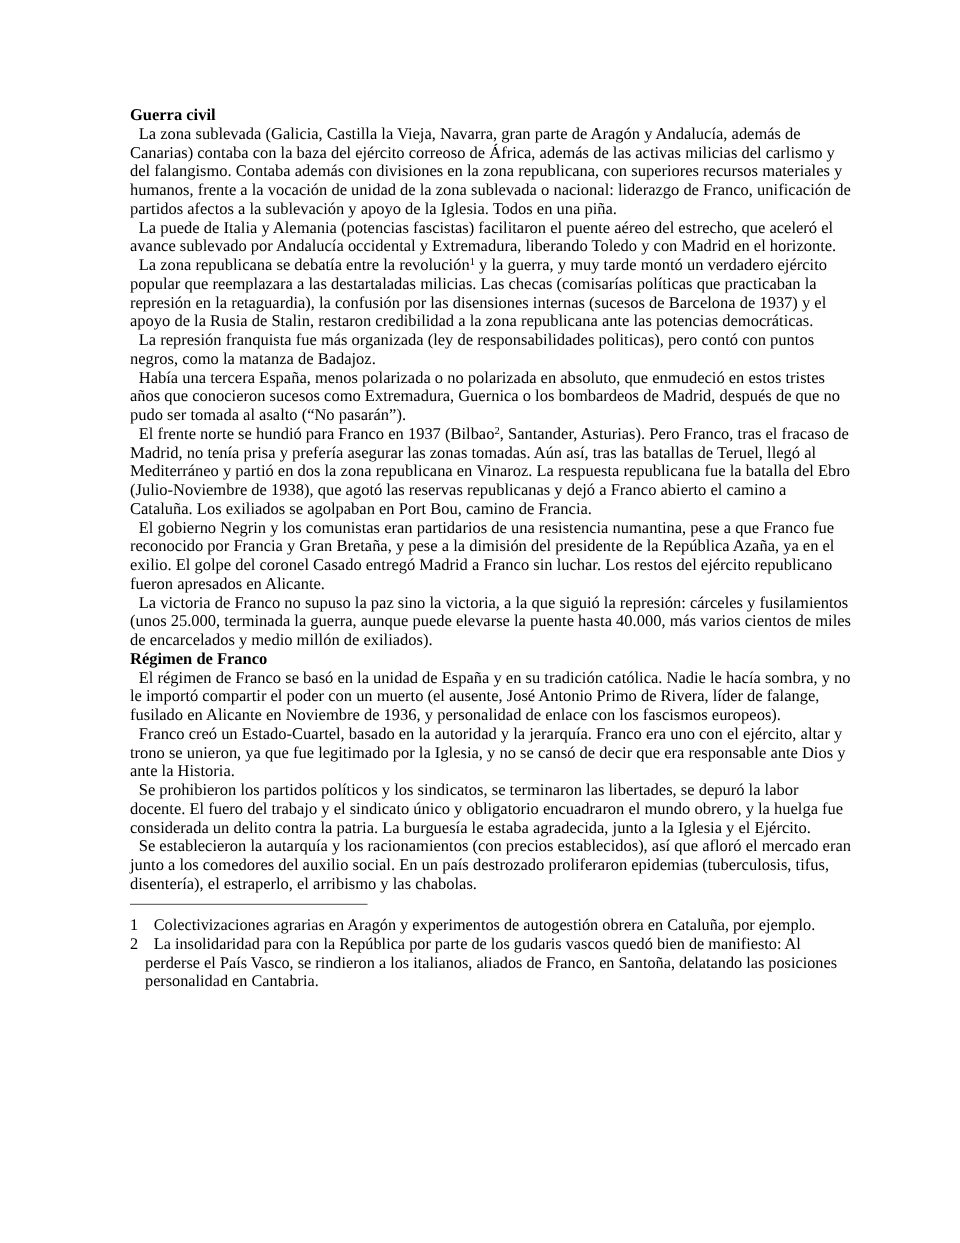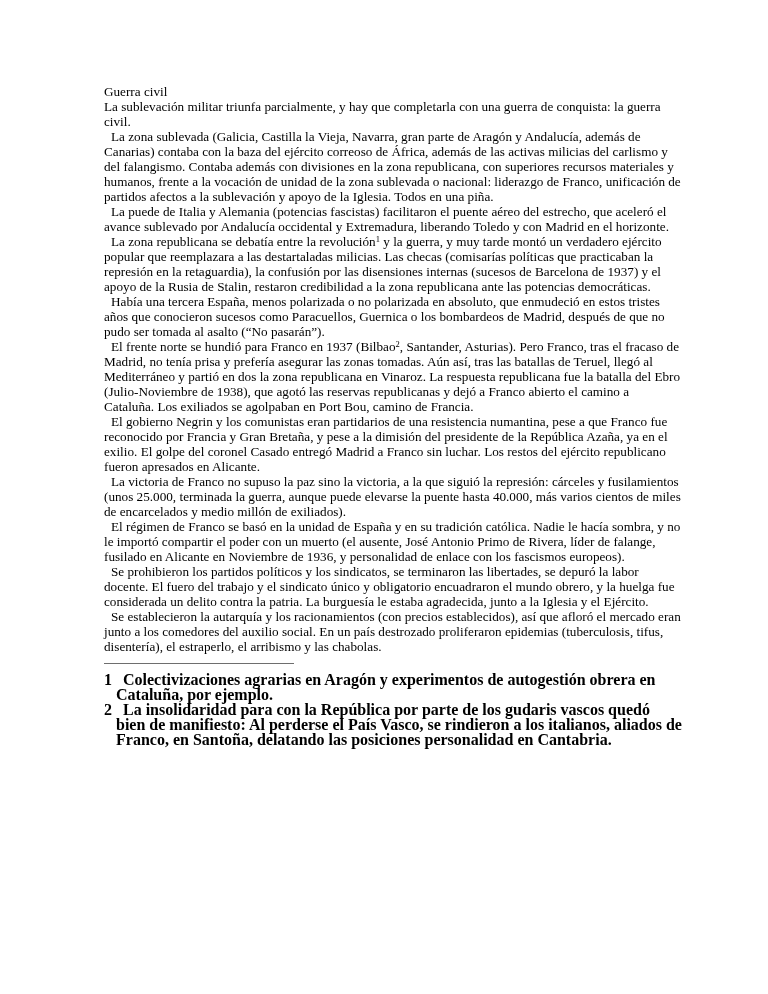--- a/index.html
+++ b/index.html
@@ -14,21 +14,21 @@
     height: 994px;
     background: #ffffff;
     color: #000000;
     font-family: "Liberation Serif", "DejaVu Serif", serif;
     font-size: 13.2px;
     line-height: 15px;
     padding: 84px 86px 0 104px;
     overflow: hidden;
   }
   .heading {
-    font-weight: normal;
+    font-weight: bold;
     margin: 0;
   }
   .para {
     margin: 0;
   }
   .para.indented {
     text-indent: 7px;
   }
   sup.fn-ref {
     font-size: 8.5px;
@@ -37,45 +37,46 @@
   }
   .footnote-sep {
     width: 190px;
     height: 1px;
     background: #6e6e6e;
     margin: 9px 0 8px 0;
   }
   .footnote {
     margin: 0 0 0 12px;
     text-indent: -12px;
-    font-size: 16px;
+    font-size: 13px;
     line-height: 15px;
-    font-weight: bold;
   }
   .fn-num {
     display: inline-block;
     width: 19px;
     text-indent: 0;
   }
 </style>
 </head>
 <body>
 
 <div class="page">
   <div>
       <div class="heading">Guerra civil</div>
-      <p class="para"><span>La sublevación militar triunfa parcialmente, y hay que completarla con una guerra de conquista: la guerra civil.</span></p>
       <p class="para indented"><span>La zona sublevada (Galicia, Castilla la Vieja, Navarra, gran parte de Aragón y Andalucía, además de Canarias) contaba con la baza del ejército correoso de África, además de las activas milicias del carlismo y del falangismo. Contaba además con divisiones en la zona republicana, con superiores recursos materiales y humanos, frente a la vocación de unidad de la zona sublevada o nacional: liderazgo de Franco, unificación de partidos afectos a la sublevación y apoyo de la Iglesia. Todos en una piña.</span></p>
       <p class="para indented"><span>La puede de Italia y Alemania (potencias fascistas) facilitaron el puente aéreo del estrecho, que aceleró el avance sublevado por Andalucía occidental y Extremadura, liberando Toledo y con Madrid en el horizonte.</span></p>
       <p class="para indented"><span>La zona republicana se debatía entre la revolución</span><sup class="fn-ref">1</sup><span> y la guerra, y muy tarde montó un verdadero ejército popular que reemplazara a las destartaladas milicias. Las checas (comisarías políticas que practicaban la represión en la retaguardia), la confusión por las disensiones internas (sucesos de Barcelona de 1937) y el apoyo de la Rusia de Stalin, restaron credibilidad a la zona republicana ante las potencias democráticas.</span></p>
-      <p class="para indented"><span>Había una tercera España, menos polarizada o no polarizada en absoluto, que enmudeció en estos tristes años que conocieron sucesos como Paracuellos, Guernica o los bombardeos de Madrid, después de que no pudo ser tomada al asalto (“No pasarán”).</span></p>
+      <p class="para indented"><span>La represión franquista fue más organizada (ley de responsabilidades politicas), pero contó con puntos negros, como la matanza de Badajoz.</span></p>
+      <p class="para indented"><span>Había una tercera España, menos polarizada o no polarizada en absoluto, que enmudeció en estos tristes años que conocieron sucesos como Extremadura, Guernica o los bombardeos de Madrid, después de que no pudo ser tomada al asalto (“No pasarán”).</span></p>
       <p class="para indented"><span>El frente norte se hundió para Franco en 1937 (Bilbao</span><sup class="fn-ref">2</sup><span>, Santander, Asturias). Pero Franco, tras el fracaso de Madrid, no tenía prisa y prefería asegurar las zonas tomadas. Aún así, tras las batallas de Teruel, llegó al Mediterráneo y partió en dos la zona republicana en Vinaroz. La respuesta republicana fue la batalla del Ebro (Julio-Noviembre de 1938), que agotó las reservas republicanas y dejó a Franco abierto el camino a Cataluña. Los exiliados se agolpaban en Port Bou, camino de Francia.</span></p>
       <p class="para indented"><span>El gobierno Negrin y los comunistas eran partidarios de una resistencia numantina, pese a que Franco fue reconocido por Francia y Gran Bretaña, y pese a la dimisión del presidente de la República Azaña, ya en el exilio. El golpe del coronel Casado entregó Madrid a Franco sin luchar. Los restos del ejército republicano fueron apresados en Alicante.</span></p>
       <p class="para indented"><span>La victoria de Franco no supuso la paz sino la victoria, a la que siguió la represión: cárceles y fusilamientos (unos 25.000, terminada la guerra, aunque puede elevarse la puente hasta 40.000, más varios cientos de miles de encarcelados y medio millón de exiliados).</span></p>
+      <div class="heading">Régimen de Franco</div>
       <p class="para indented"><span>El régimen de Franco se basó en la unidad de España y en su tradición católica. Nadie le hacía sombra, y no le importó compartir el poder con un muerto (el ausente, José Antonio Primo de Rivera, líder de falange, fusilado en Alicante en Noviembre de 1936, y personalidad de enlace con los fascismos europeos).</span></p>
+      <p class="para indented"><span>Franco creó un Estado-Cuartel, basado en la autoridad y la jerarquía. Franco era uno con el ejército, altar y trono se unieron, ya que fue legitimado por la Iglesia, y no se cansó de decir que era responsable ante Dios y ante la Historia.</span></p>
       <p class="para indented"><span>Se prohibieron los partidos políticos y los sindicatos, se terminaron las libertades, se depuró la labor docente. El fuero del trabajo y el sindicato único y obligatorio encuadraron el mundo obrero, y la huelga fue considerada un delito contra la patria. La burguesía le estaba agradecida, junto a la Iglesia y el Ejército.</span></p>
       <p class="para indented"><span>Se establecieron la autarquía y los racionamientos (con precios establecidos), así que afloró el mercado eran junto a los comedores del auxilio social. En un país destrozado proliferaron epidemias (tuberculosis, tifus, disentería), el estraperlo, el arribismo y las chabolas.</span></p>
     </div>
   <div class="footnote-sep"></div>
   <div>
       <div class="footnote"><span class="fn-num">1</span><span>Colectivizaciones agrarias en Aragón y experimentos de autogestión obrera en Cataluña, por ejemplo.</span></div>
       <div class="footnote"><span class="fn-num">2</span><span>La insolidaridad para con la República por parte de los gudaris vascos quedó bien de manifiesto: Al perderse el País Vasco, se rindieron a los italianos, aliados de Franco, en Santoña, delatando las posiciones personalidad en Cantabria.</span></div>
     </div>
 </div>
 

